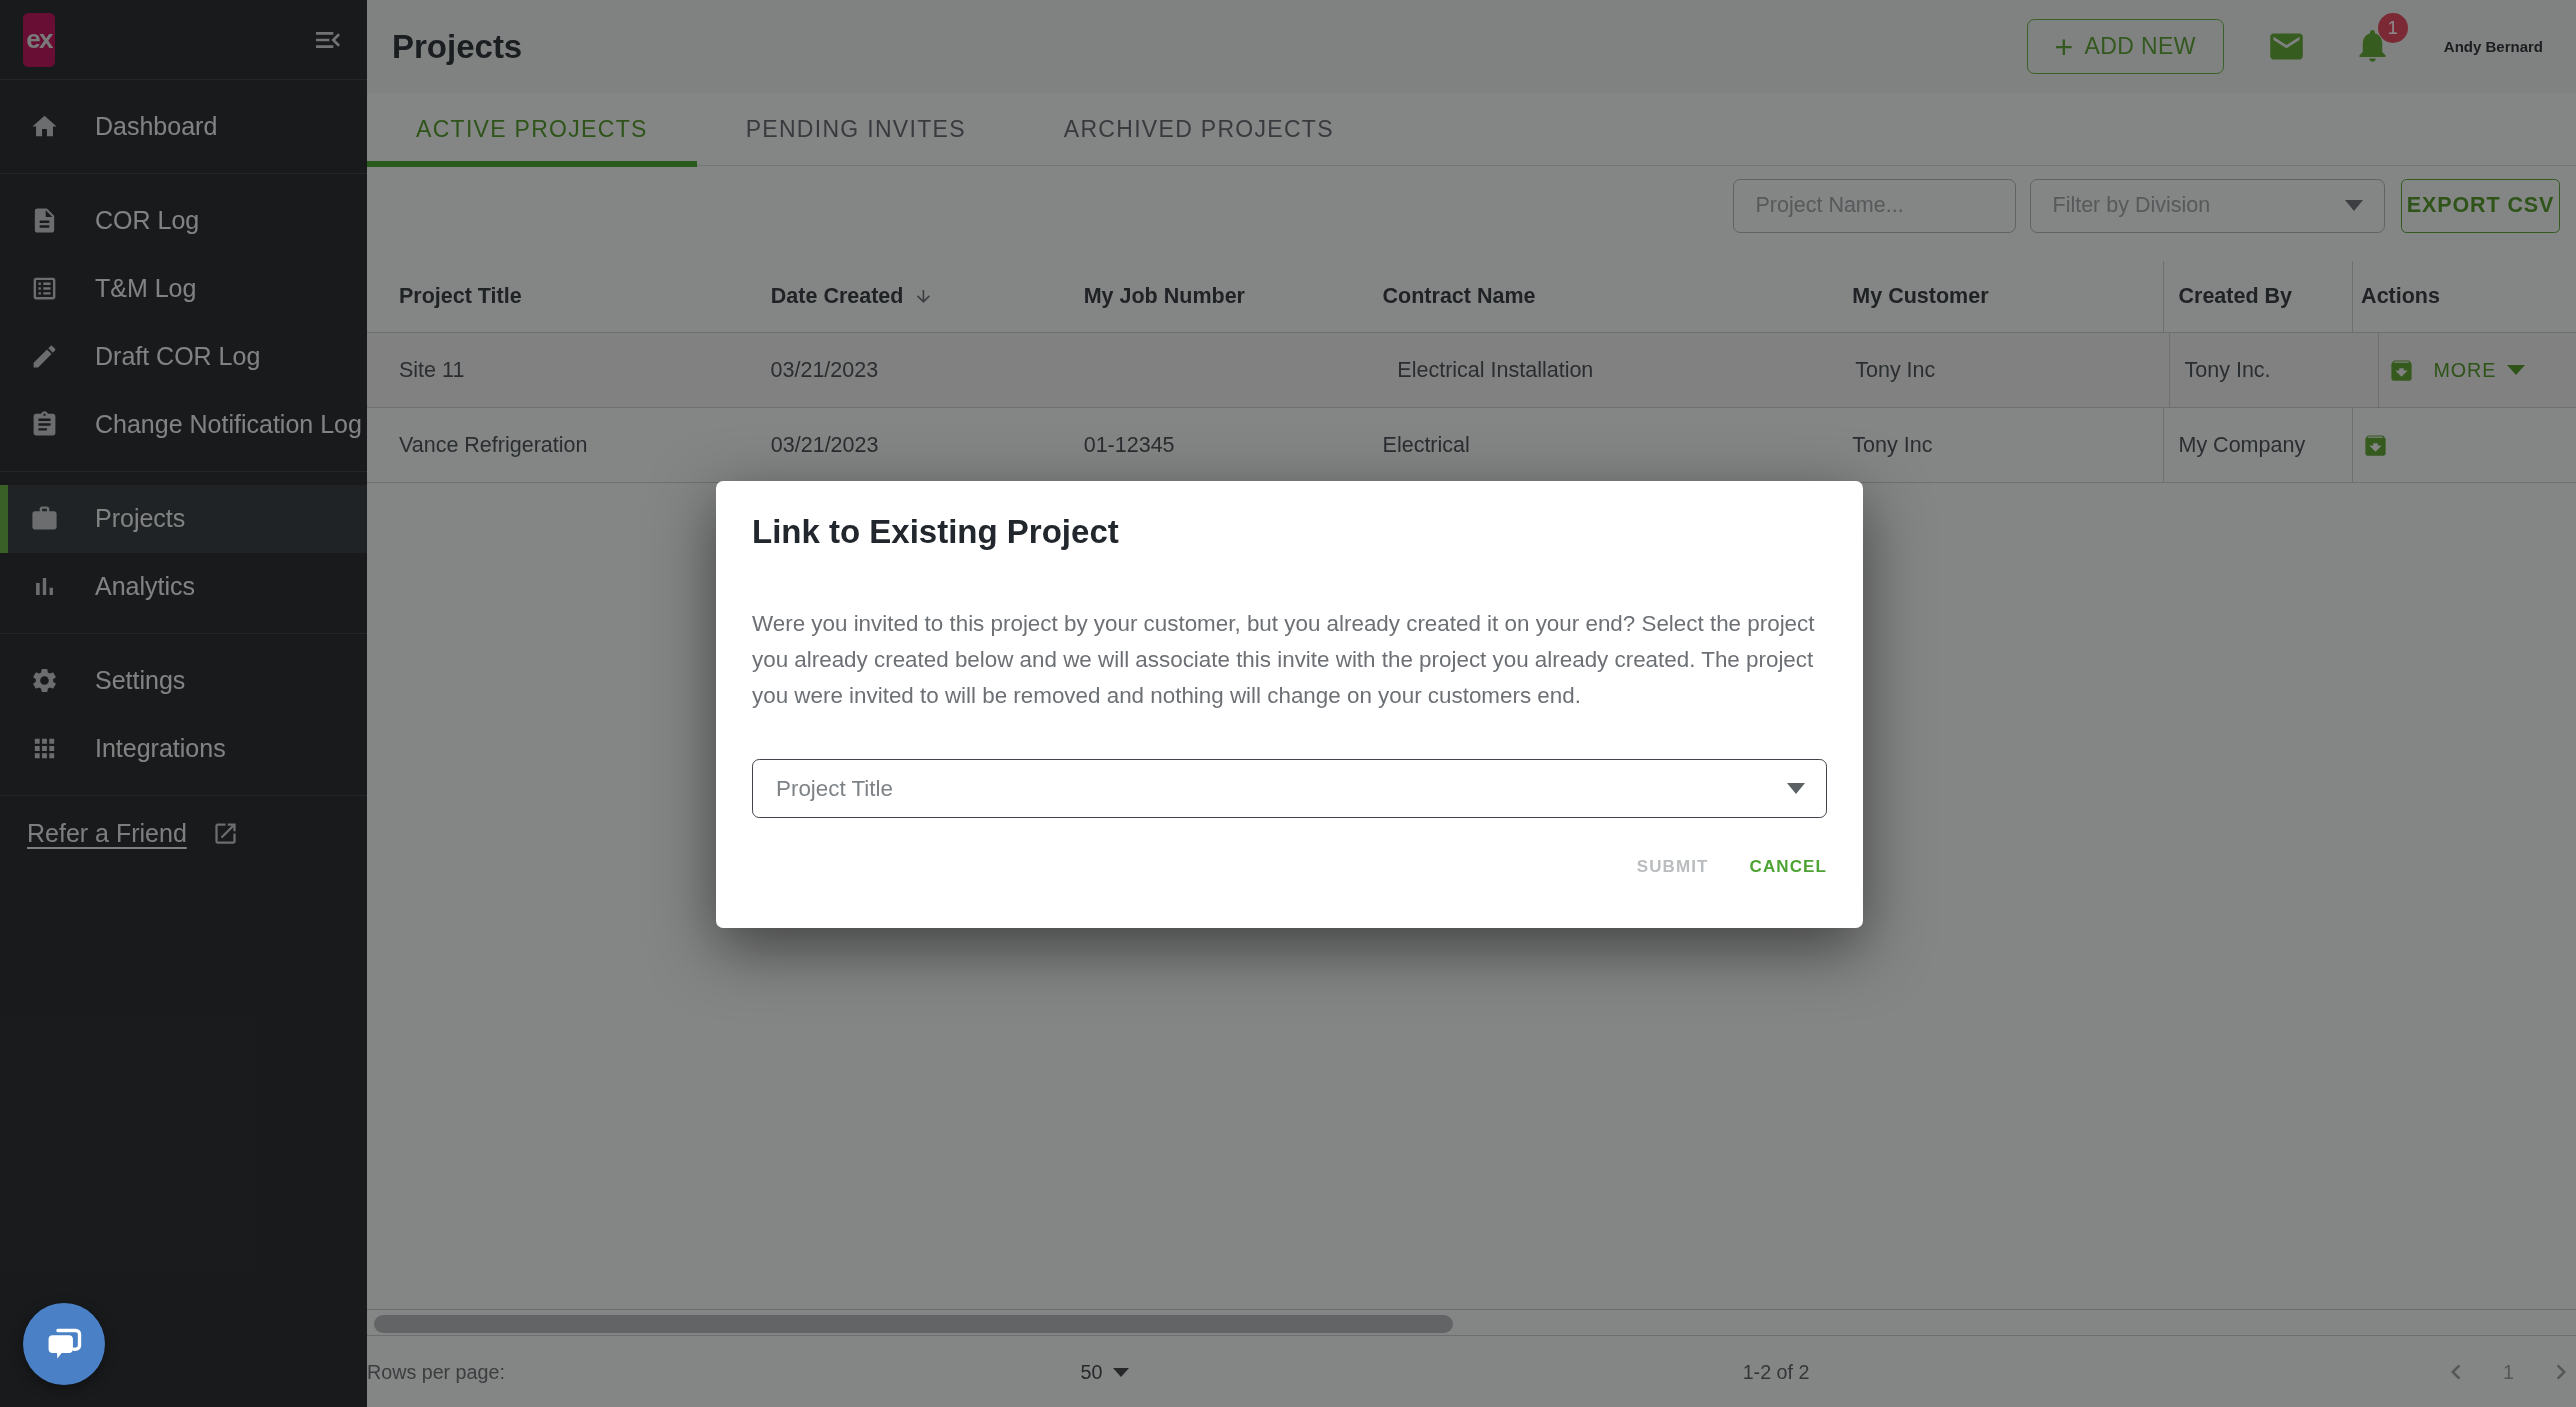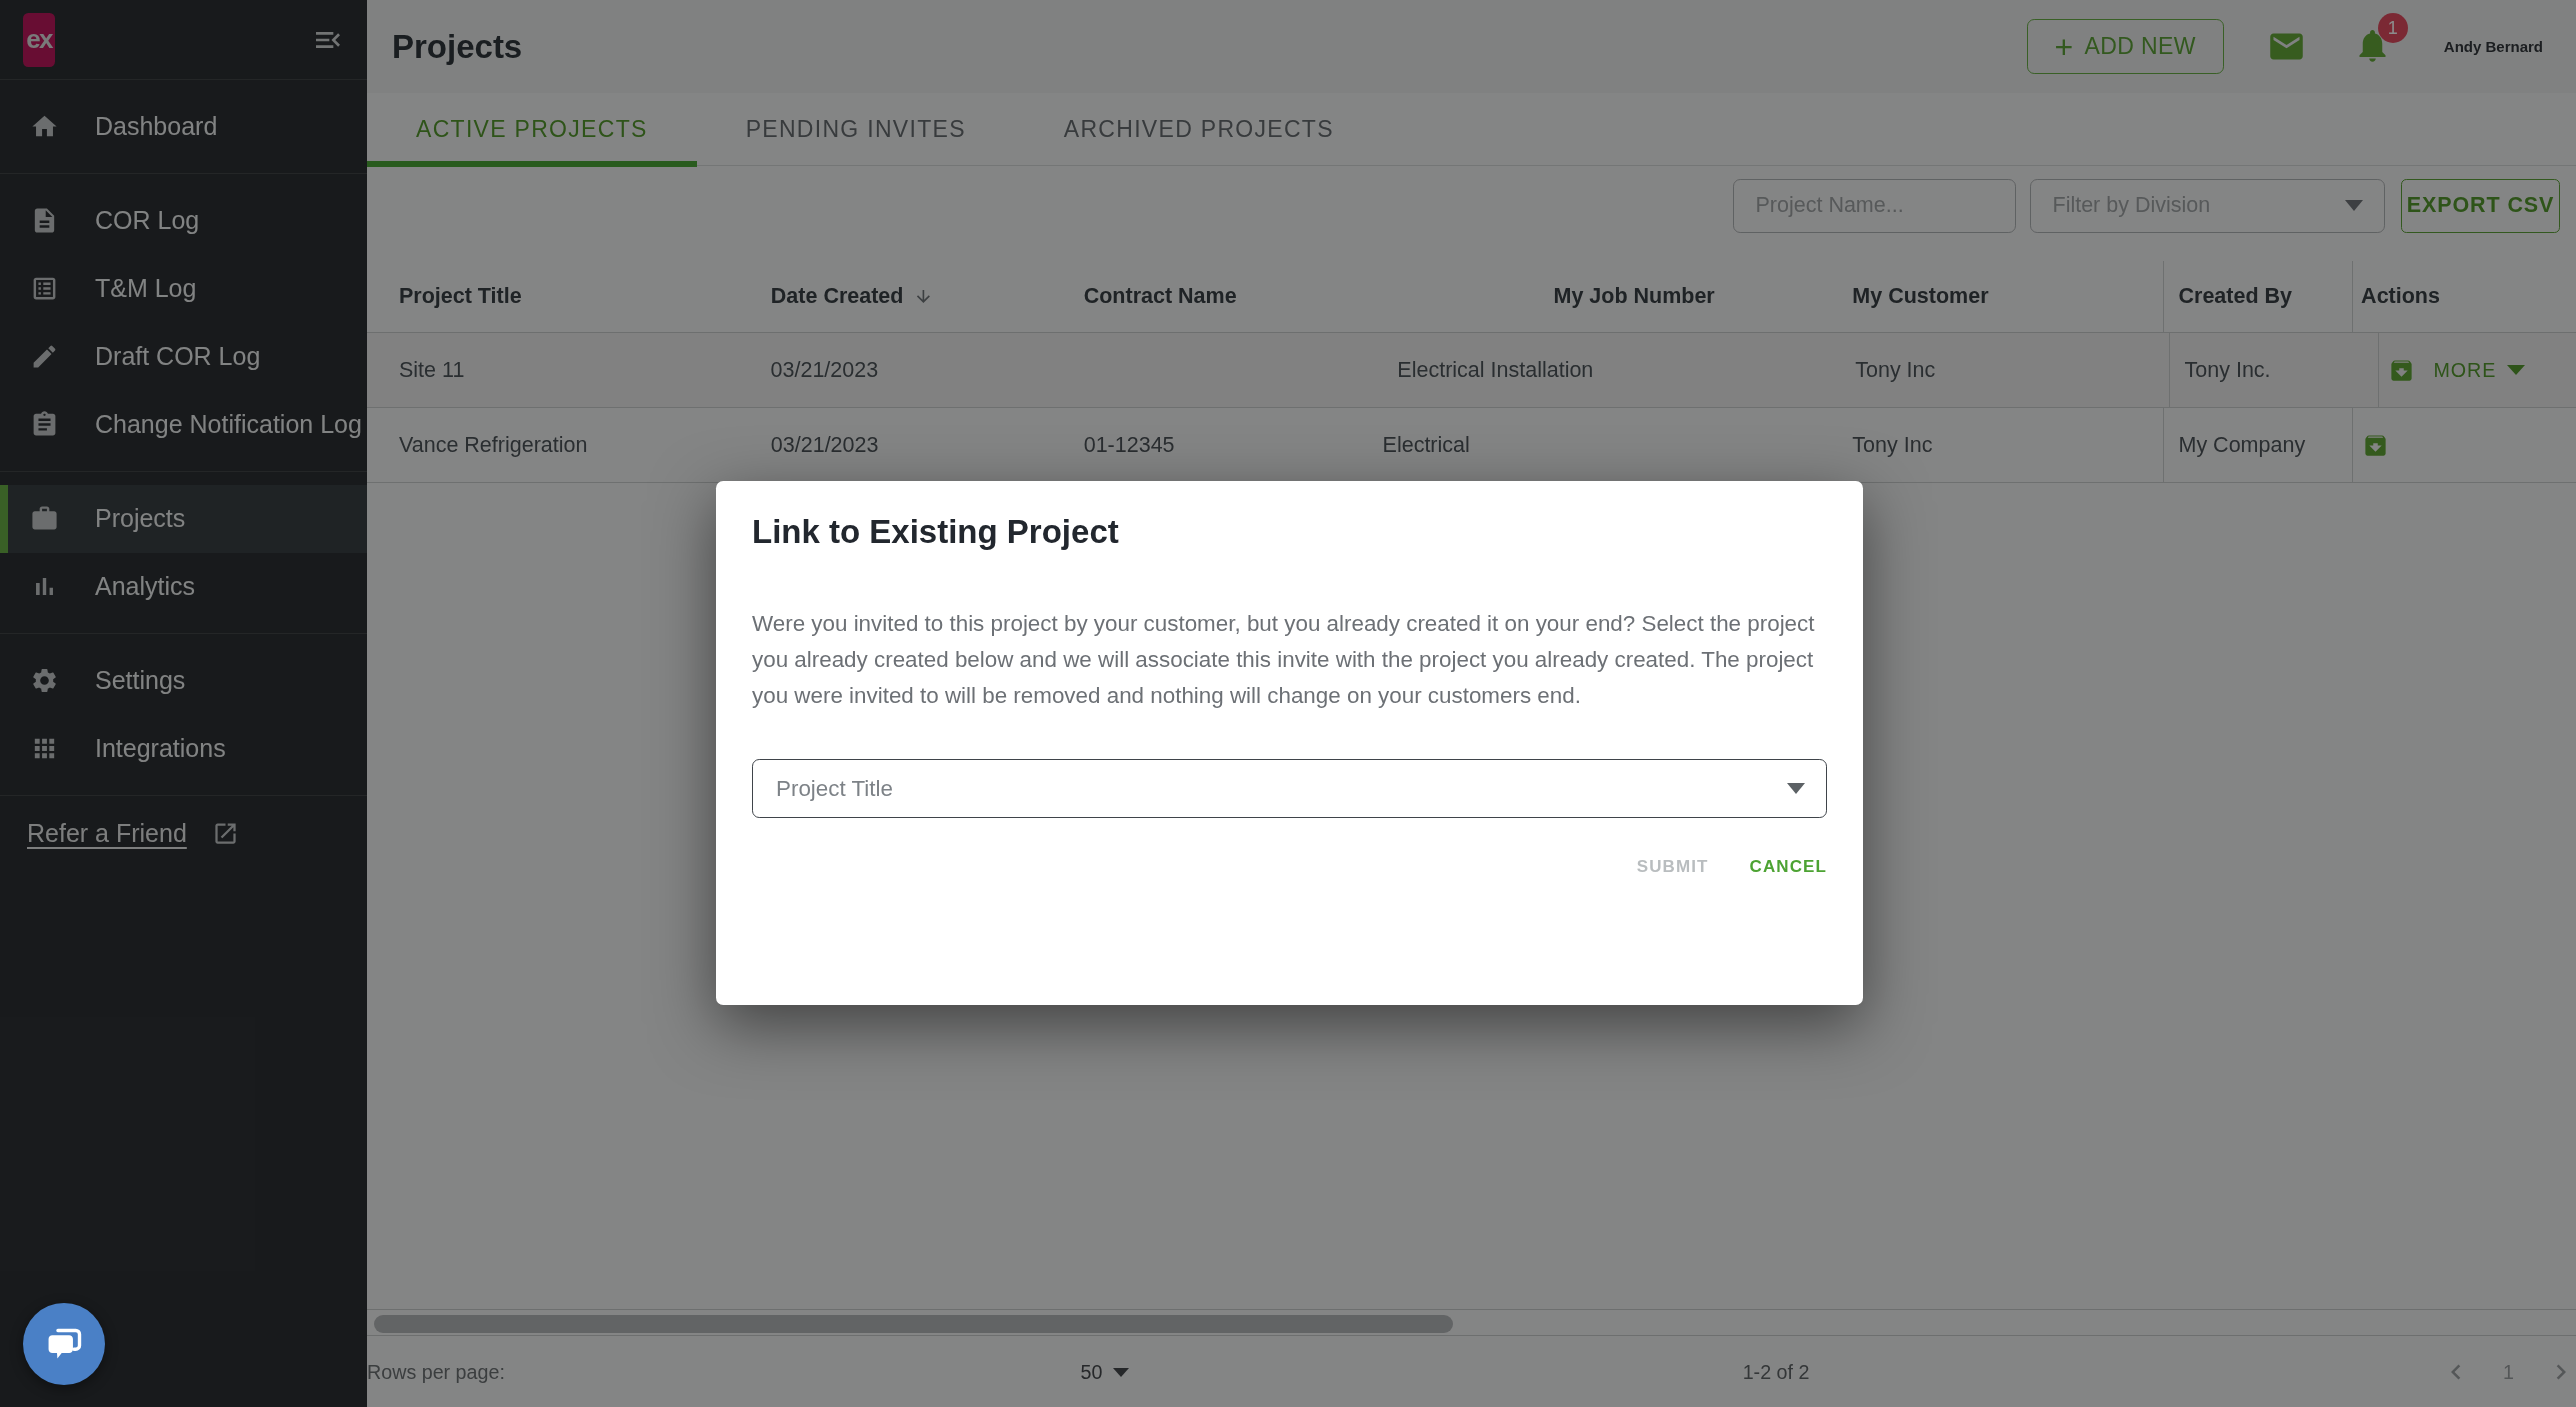--- a/index.html
+++ b/index.html
@@ -84,21 +84,21 @@
                 display:flex; align-items:center; justify-content:space-between; font-size:19.7px; color:#6c7174; }
   .rpp-val { margin-left:30px; color:#45494d; cursor:pointer; display:flex; align-items:center; }
   .rpp-val .caret { border-left-width:8px; border-right-width:8px; border-top-width:9.8px; border-top-color:#45494d; margin-left:10.7px; }
   .range { margin-left:68px; color:#5f6467; }
   .pg-nav { margin-left:86px; display:flex; align-items:center; color:#9a9ea1; }
   .chev { width:30px; height:30px; cursor:pointer; color:#9a9ea1; }
   .pg-num { margin:0 32px; font-size:19.7px; color:#9a9ea1; cursor:pointer; }
 
   
   .backdrop { position:absolute; inset:0; background:rgba(0,0,0,0.45); z-index:5; }
-  .modal { position:absolute; left:716px; top:481px; width:1147px; height:524px; background:#fff; border-radius:7.2px;
+  .modal { position:absolute; left:716px; top:481px; width:1147px; height:447px; background:#fff; border-radius:7.2px;
            box-shadow:0 19.7px 63px rgba(0,0,0,0.5); z-index:6; padding:32px 36px 23px 36px; }
   .m-title { font-size:33px; font-weight:600; color:#22272e; }
   .m-body { margin-top:55px; font-size:22.4px; line-height:36px; color:#6c7075; }
   .m-select { margin-top:45px; height:59px; border:1.8px solid #3f444a; border-radius:7.2px;
               display:flex; align-items:center; padding:0 21.5px 0 23px; cursor:pointer; }
   .m-select .ph { font-size:22.4px; color:#7d8287; }
   .m-select .caret { border-top-color:#5c6165; }
   .m-actions { margin-top:39px; display:flex; justify-content:flex-end; align-items:center; }
   .btn-text { background:none; border:none; font-family:inherit; font-size:17px; font-weight:700; letter-spacing:1.1px; cursor:pointer; }
   .btn-submit { color:#b9bdbf; }
@@ -241,22 +241,22 @@
 
     <div class="table">
       <div class="thead">
         <div class="c c0">Project Title</div>
         <div class="c c1">
           <span>Date Created</span>
           <svg class="sort-ic" viewBox="0 0 24 24" fill="currentColor">
               <path d="M20 12l-1.41-1.41L13 16.17V4h-2v12.17l-5.58-5.59L4 12l8 8 8-8z" transform="scale(0.85) translate(2,2)"></path>
             </svg>
         </div>
+        <div class="c c2">My Job Number</div>
         <div class="c c3">Contract Name</div>
-        <div class="c c2">My Job Number</div>
         <div class="c c4">My Customer</div>
         <div class="c c5">Created By</div>
         <div class="c c6">Actions</div>
       </div>
 
       <div class="trow odd">
         <div class="c c0">Site 11</div>
         <div class="c c1">03/21/2023</div>
         <div class="c c2"></div>
         <div class="c c3">Electrical Installation</div>

